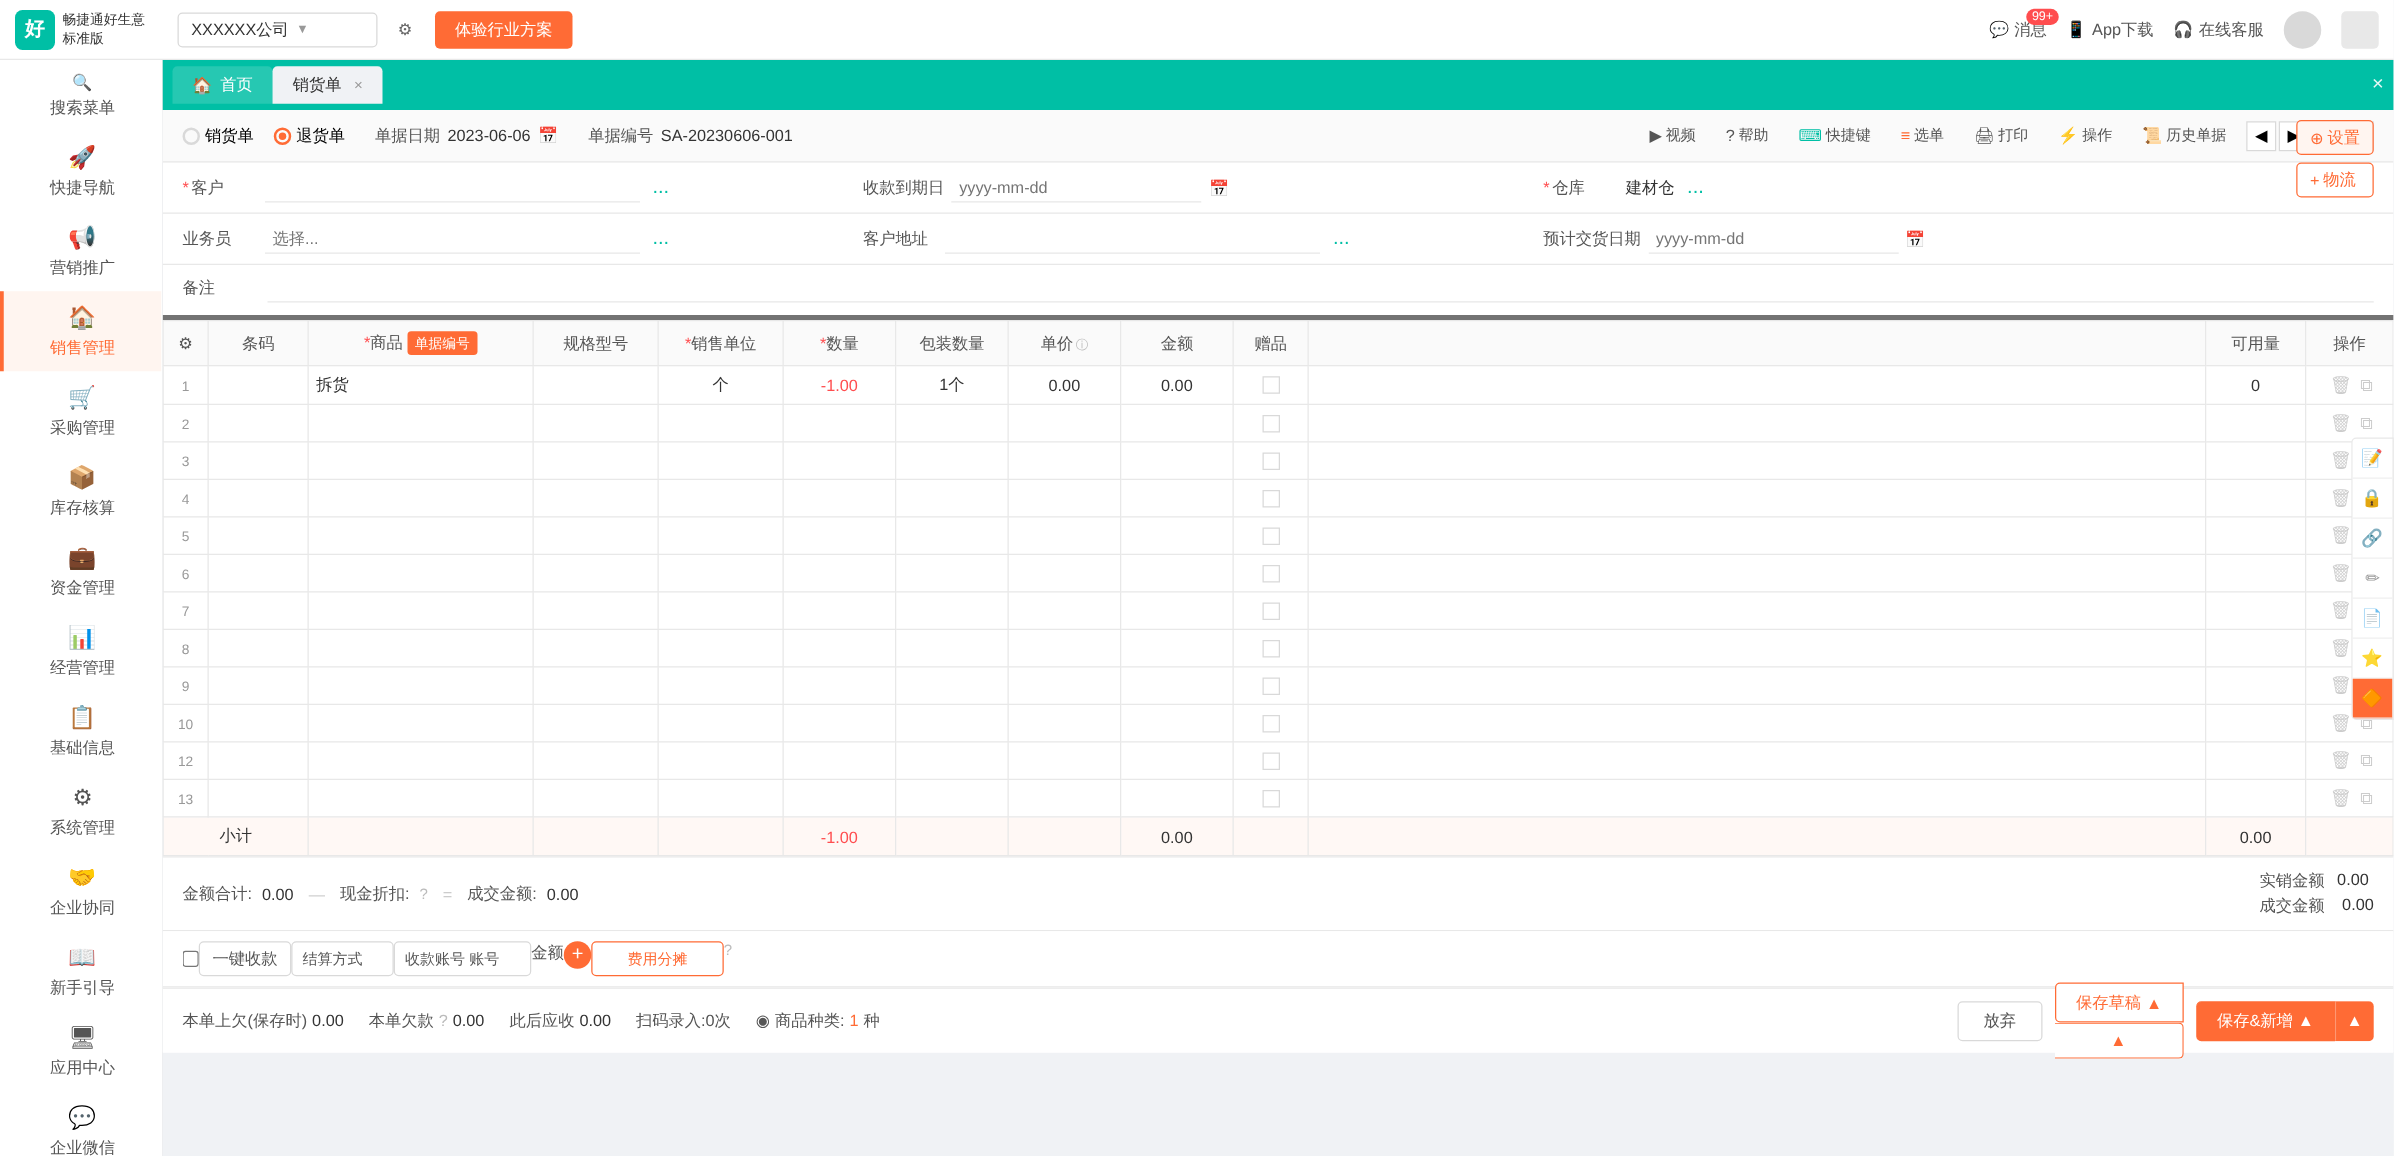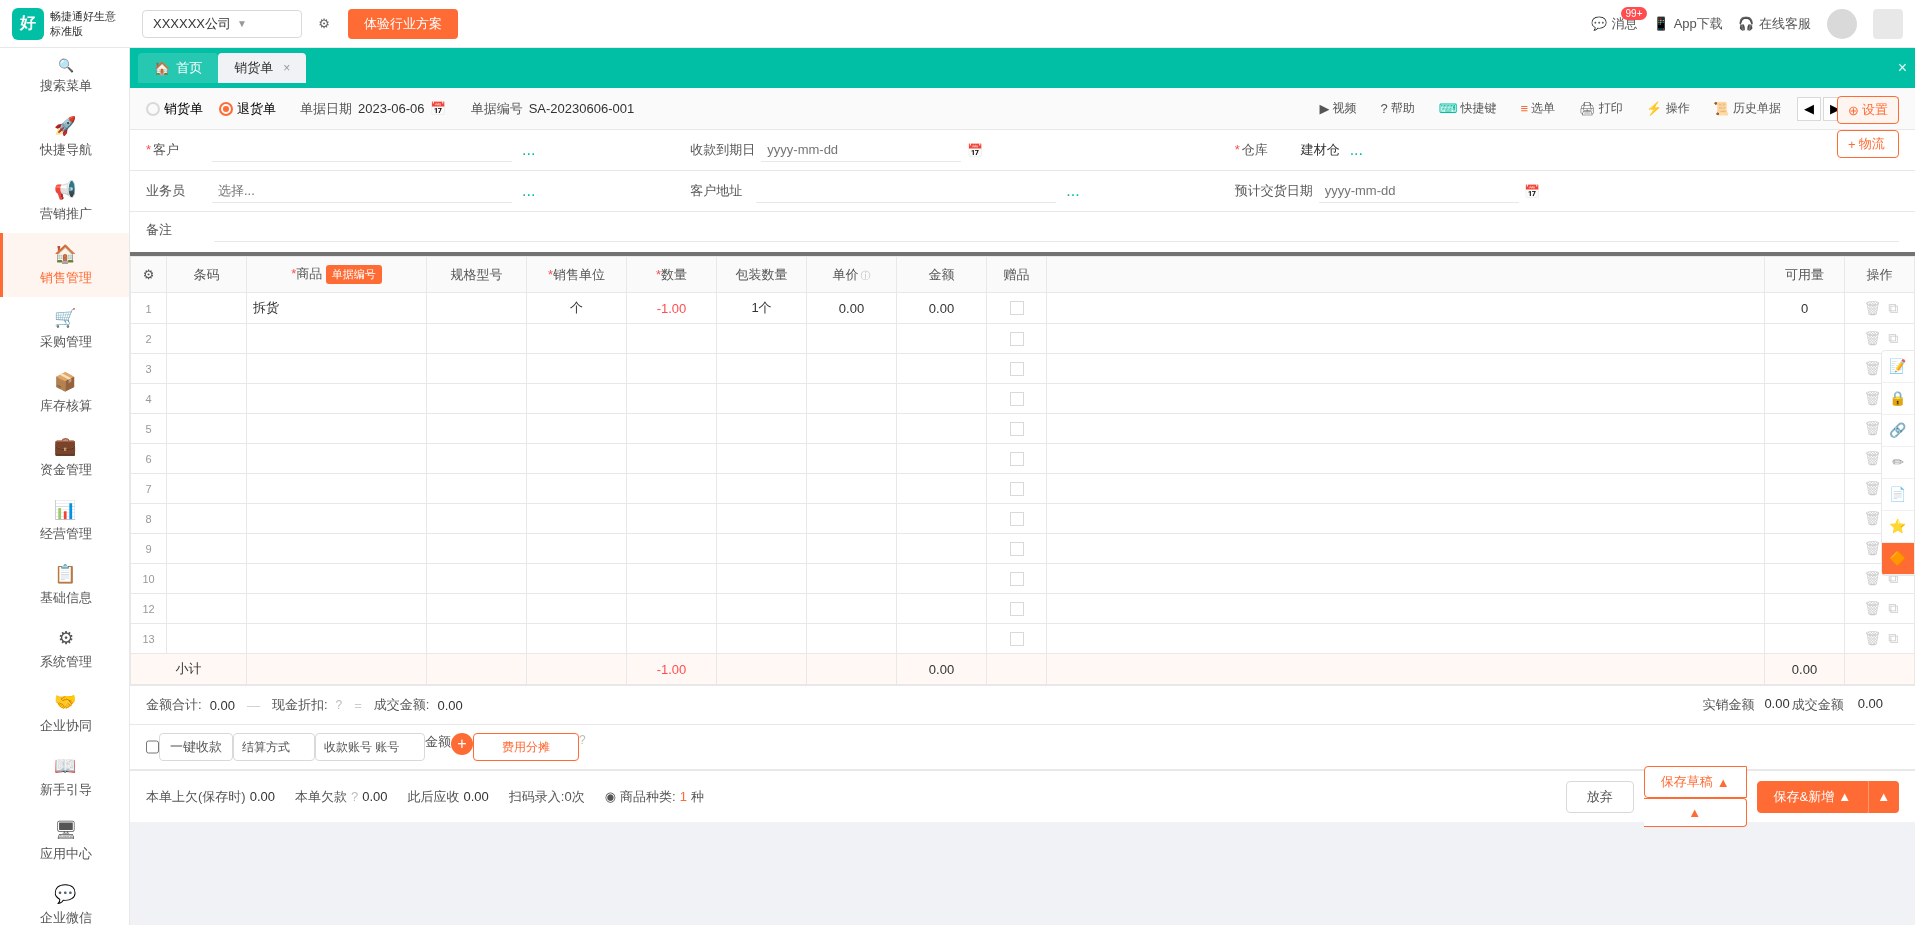--- a/index.html
+++ b/index.html
@@ -875,21 +875,21 @@
 
         <div class="footer-calc">
           <span class="calc-label">金额合计:</span>
           <span class="calc-value">0.00</span>
           <span class="minus-sign">—</span>
           <span class="calc-label">现金折扣:</span>
           <span class="help-icon">?</span>
           <span class="equals-sign">=</span>
           <span class="calc-label">成交金额:</span>
           <span class="calc-value">0.00</span>
-          <div style="margin-left:auto; display:flex; flex-direction:row; gap:2px; align-items:flex-start; margin-right:16px;">
+          <div style="margin-left:auto; display:flex; flex-direction:column; gap:2px; align-items:flex-start; ">
             <div style="display:flex; gap:10px; font-size:12px;">
               <span style="color:#555;">实销金额</span>
               <span style="color:#333;">0.00</span>
             </div>
             <div style="display:flex; gap:14px; font-size:12px;">
               <span style="color:#555;">成交金额</span>
               <span style="color:#333;">0.00</span>
             </div>
           </div>
         </div>

